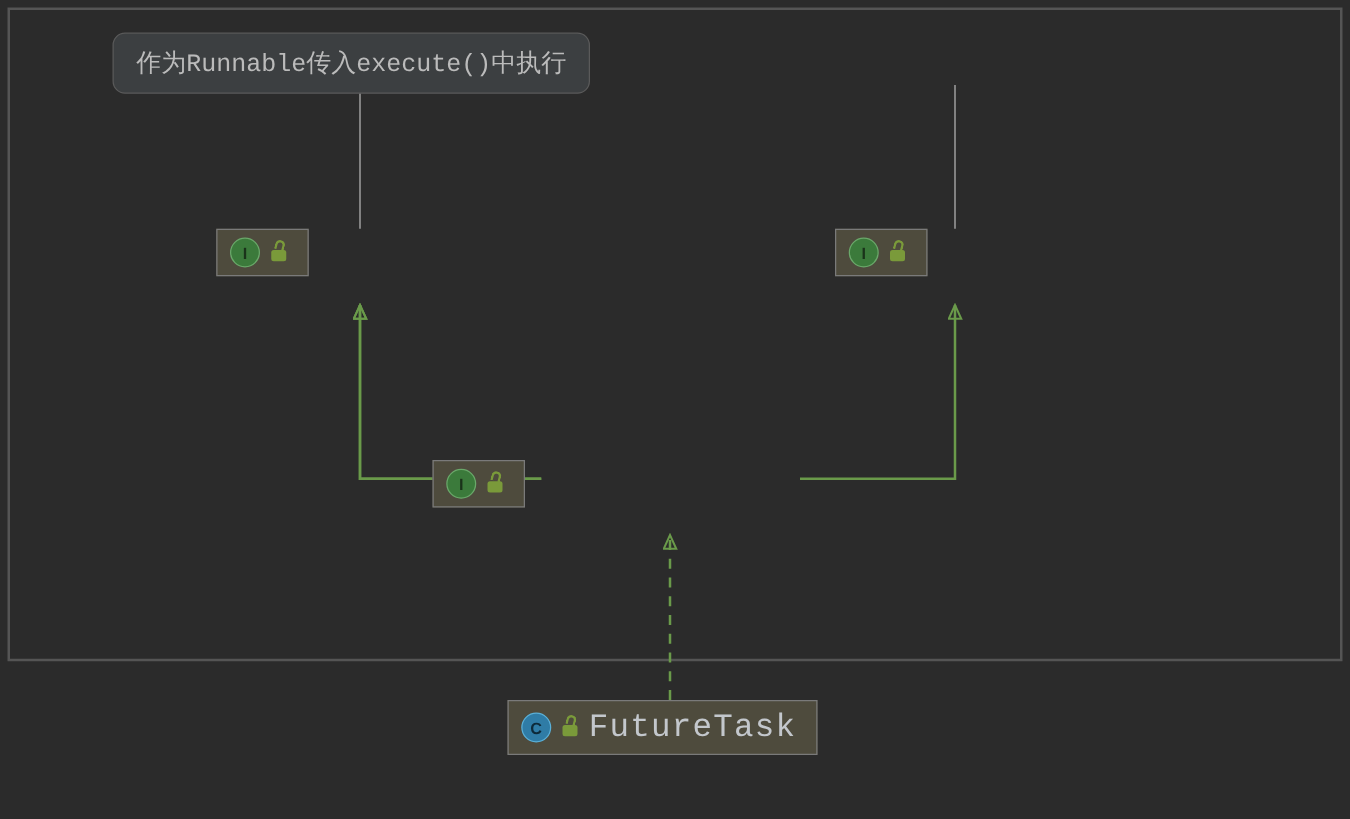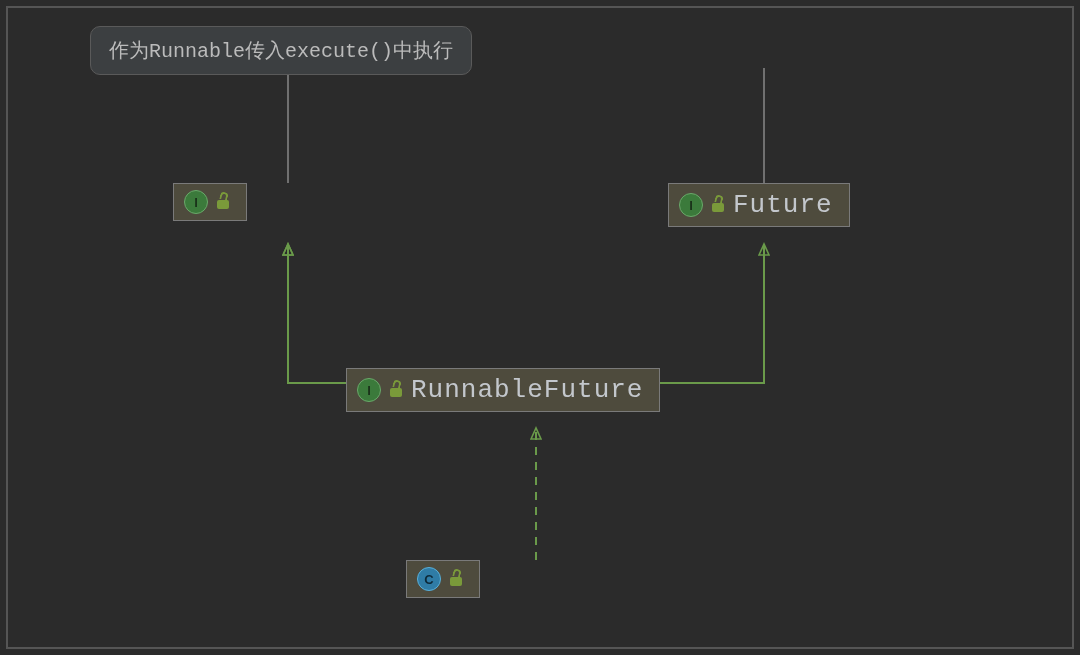--- a/index.html
+++ b/index.html
@@ -11,21 +11,21 @@
     width: 1080px;
     height: 655px;
     position: relative;
     overflow: hidden;
   }
   .canvas {
     position: absolute;
     left: 6px;
     top: 6px;
     width: 1068px;
-    height: 643px;
+    height: 523px;
     border: 2px solid #555;
   }
   .note {
     position: absolute;
     background: #3c3f41;
     border: 1px solid #5a5a5a;
     border-radius: 10px;
     color: #bbbbbb;
     font-size: 20px;
     padding: 10px 18px;
@@ -143,37 +143,36 @@
   </div>
 
   <div class="node" style="left:660px; top:175px;">
     <span class="badge interface">
         <span>I</span>
       </span>
     <span class="lock">
         <span class="sh"></span>
         <span class="body"></span>
       </span>
-    <span class="label">Future</span>
   </div>
 
   <div class="node" style="left:338px; top:360px;">
     <span class="badge interface">
         <span>I</span>
       </span>
     <span class="lock">
         <span class="sh"></span>
         <span class="body"></span>
       </span>
-    <span class="label">RunnableFuture</span>
   </div>
 
   <div class="node" style="left:398px; top:552px;">
     <span class="badge class">
         <span>C</span>
       </span>
     <span class="lock">
         <span class="sh"></span>
         <span class="body"></span>
       </span>
+    <span class="label">FutureTask</span>
   </div>
 
 </div>
 
 </body></html>

